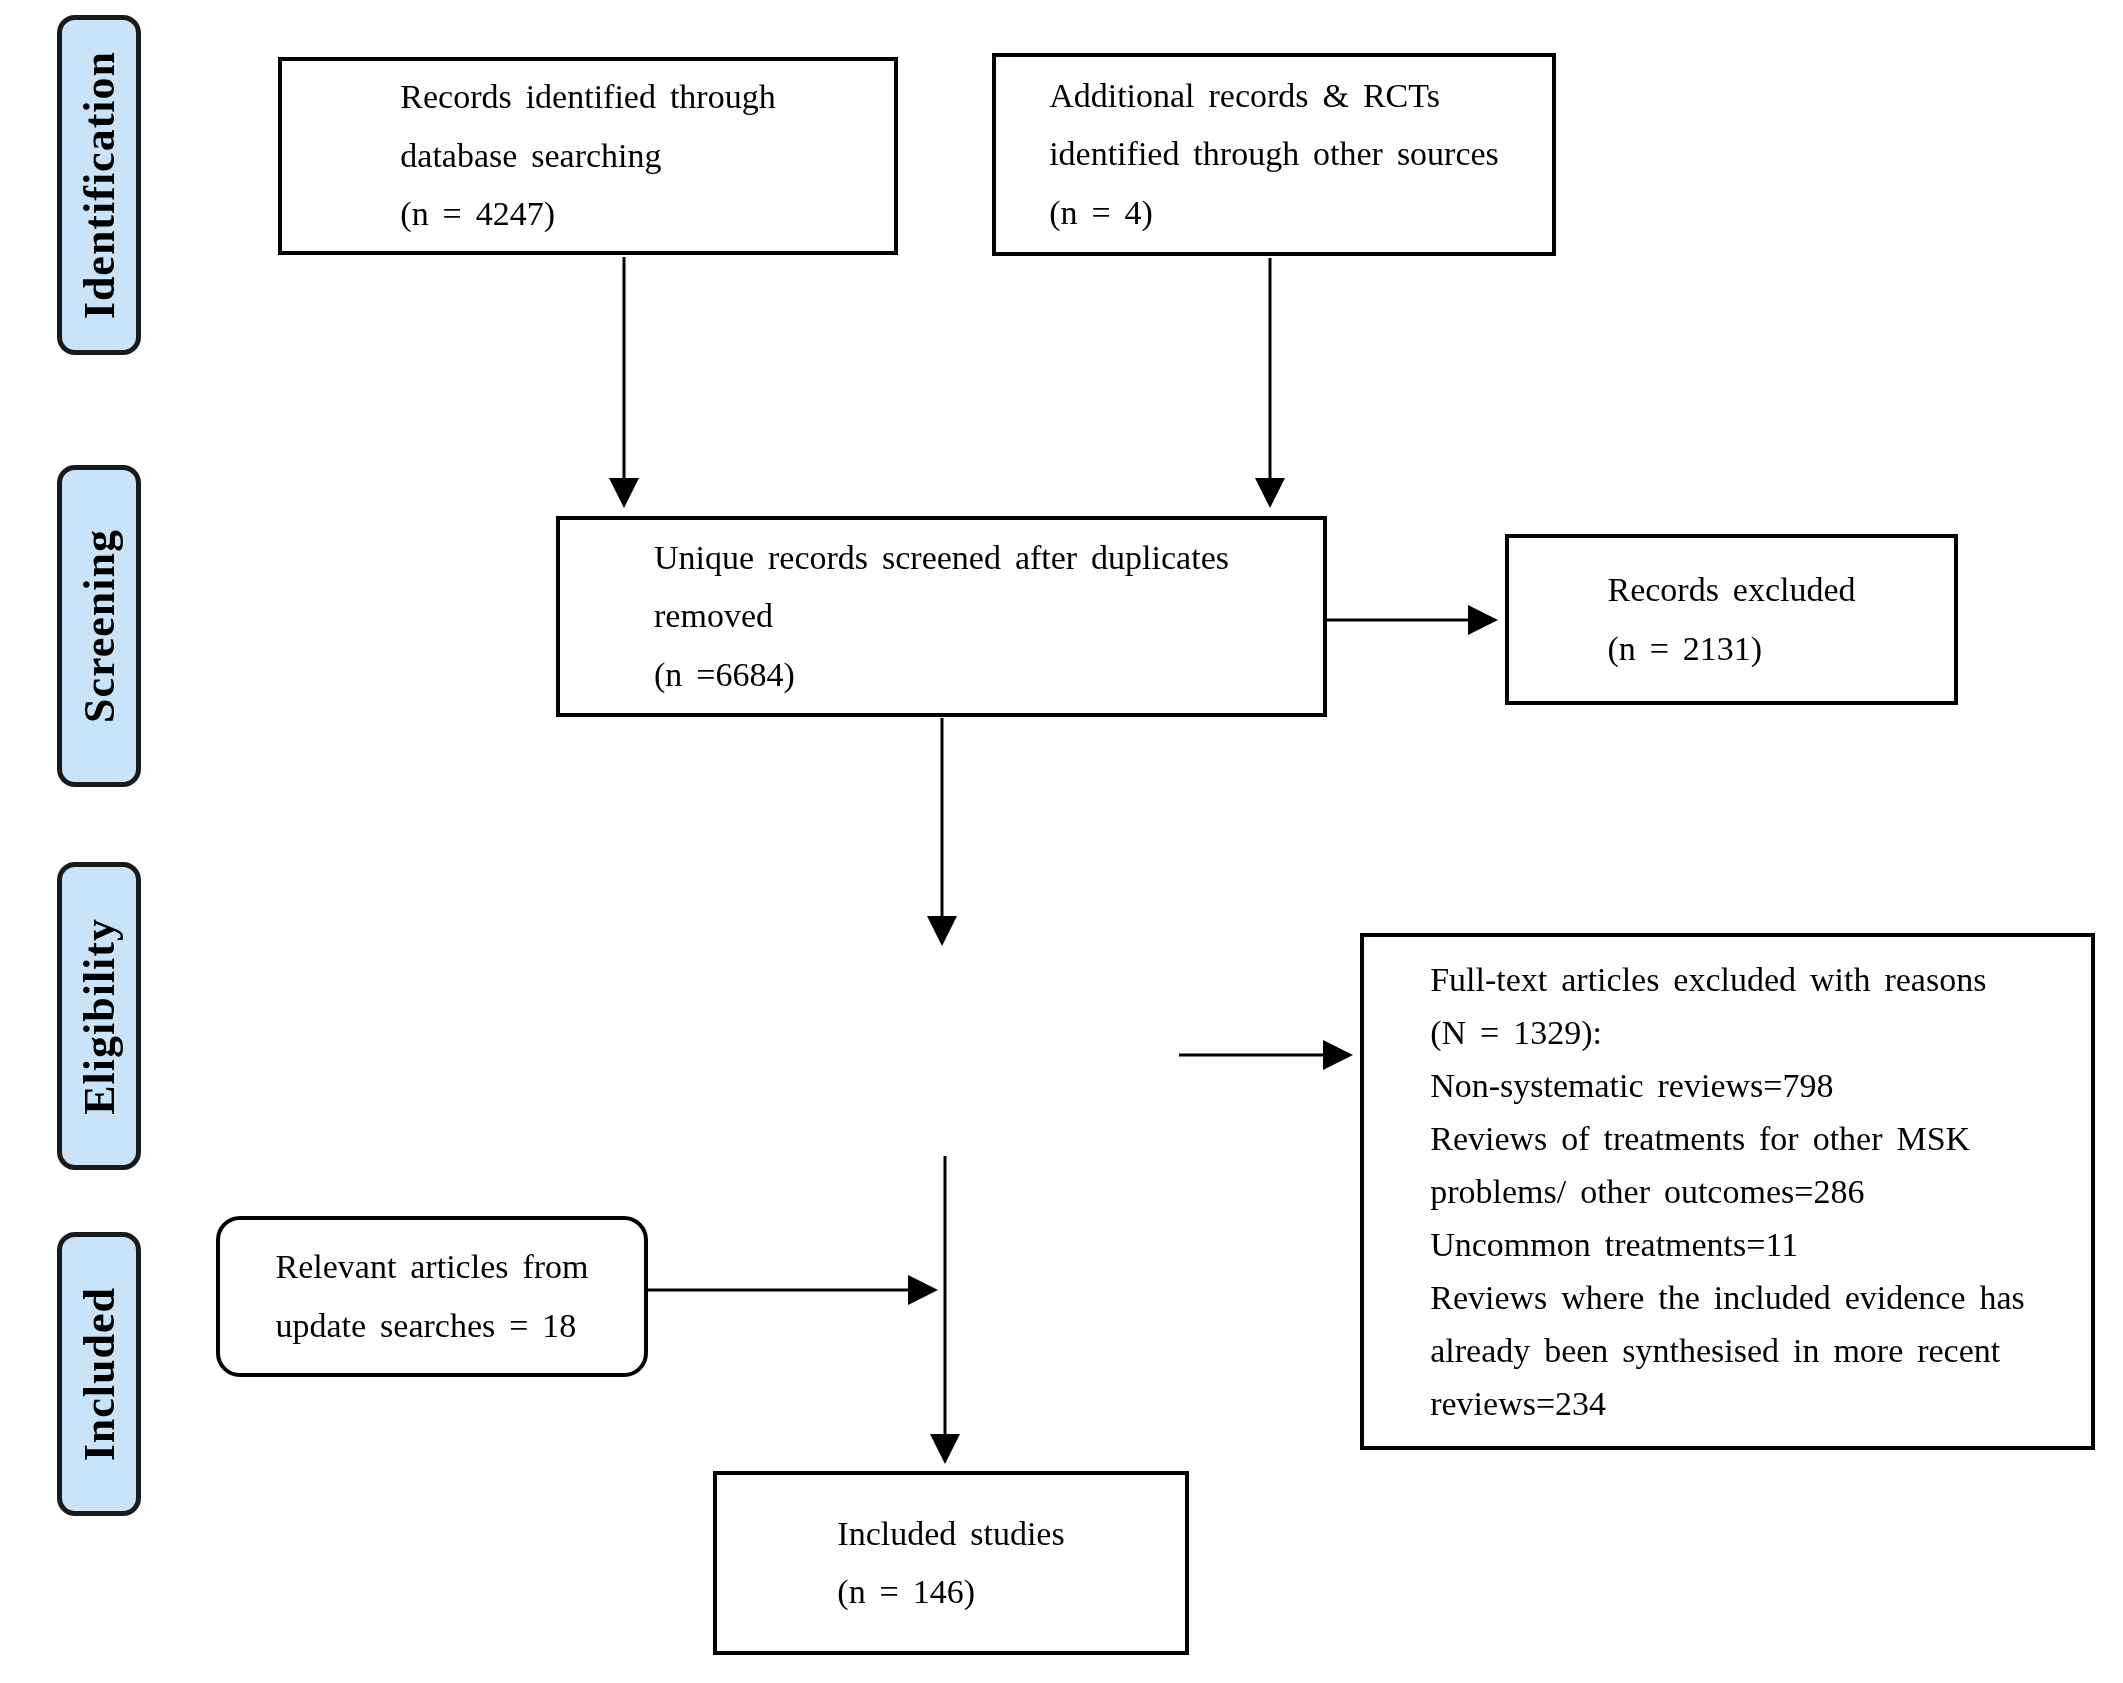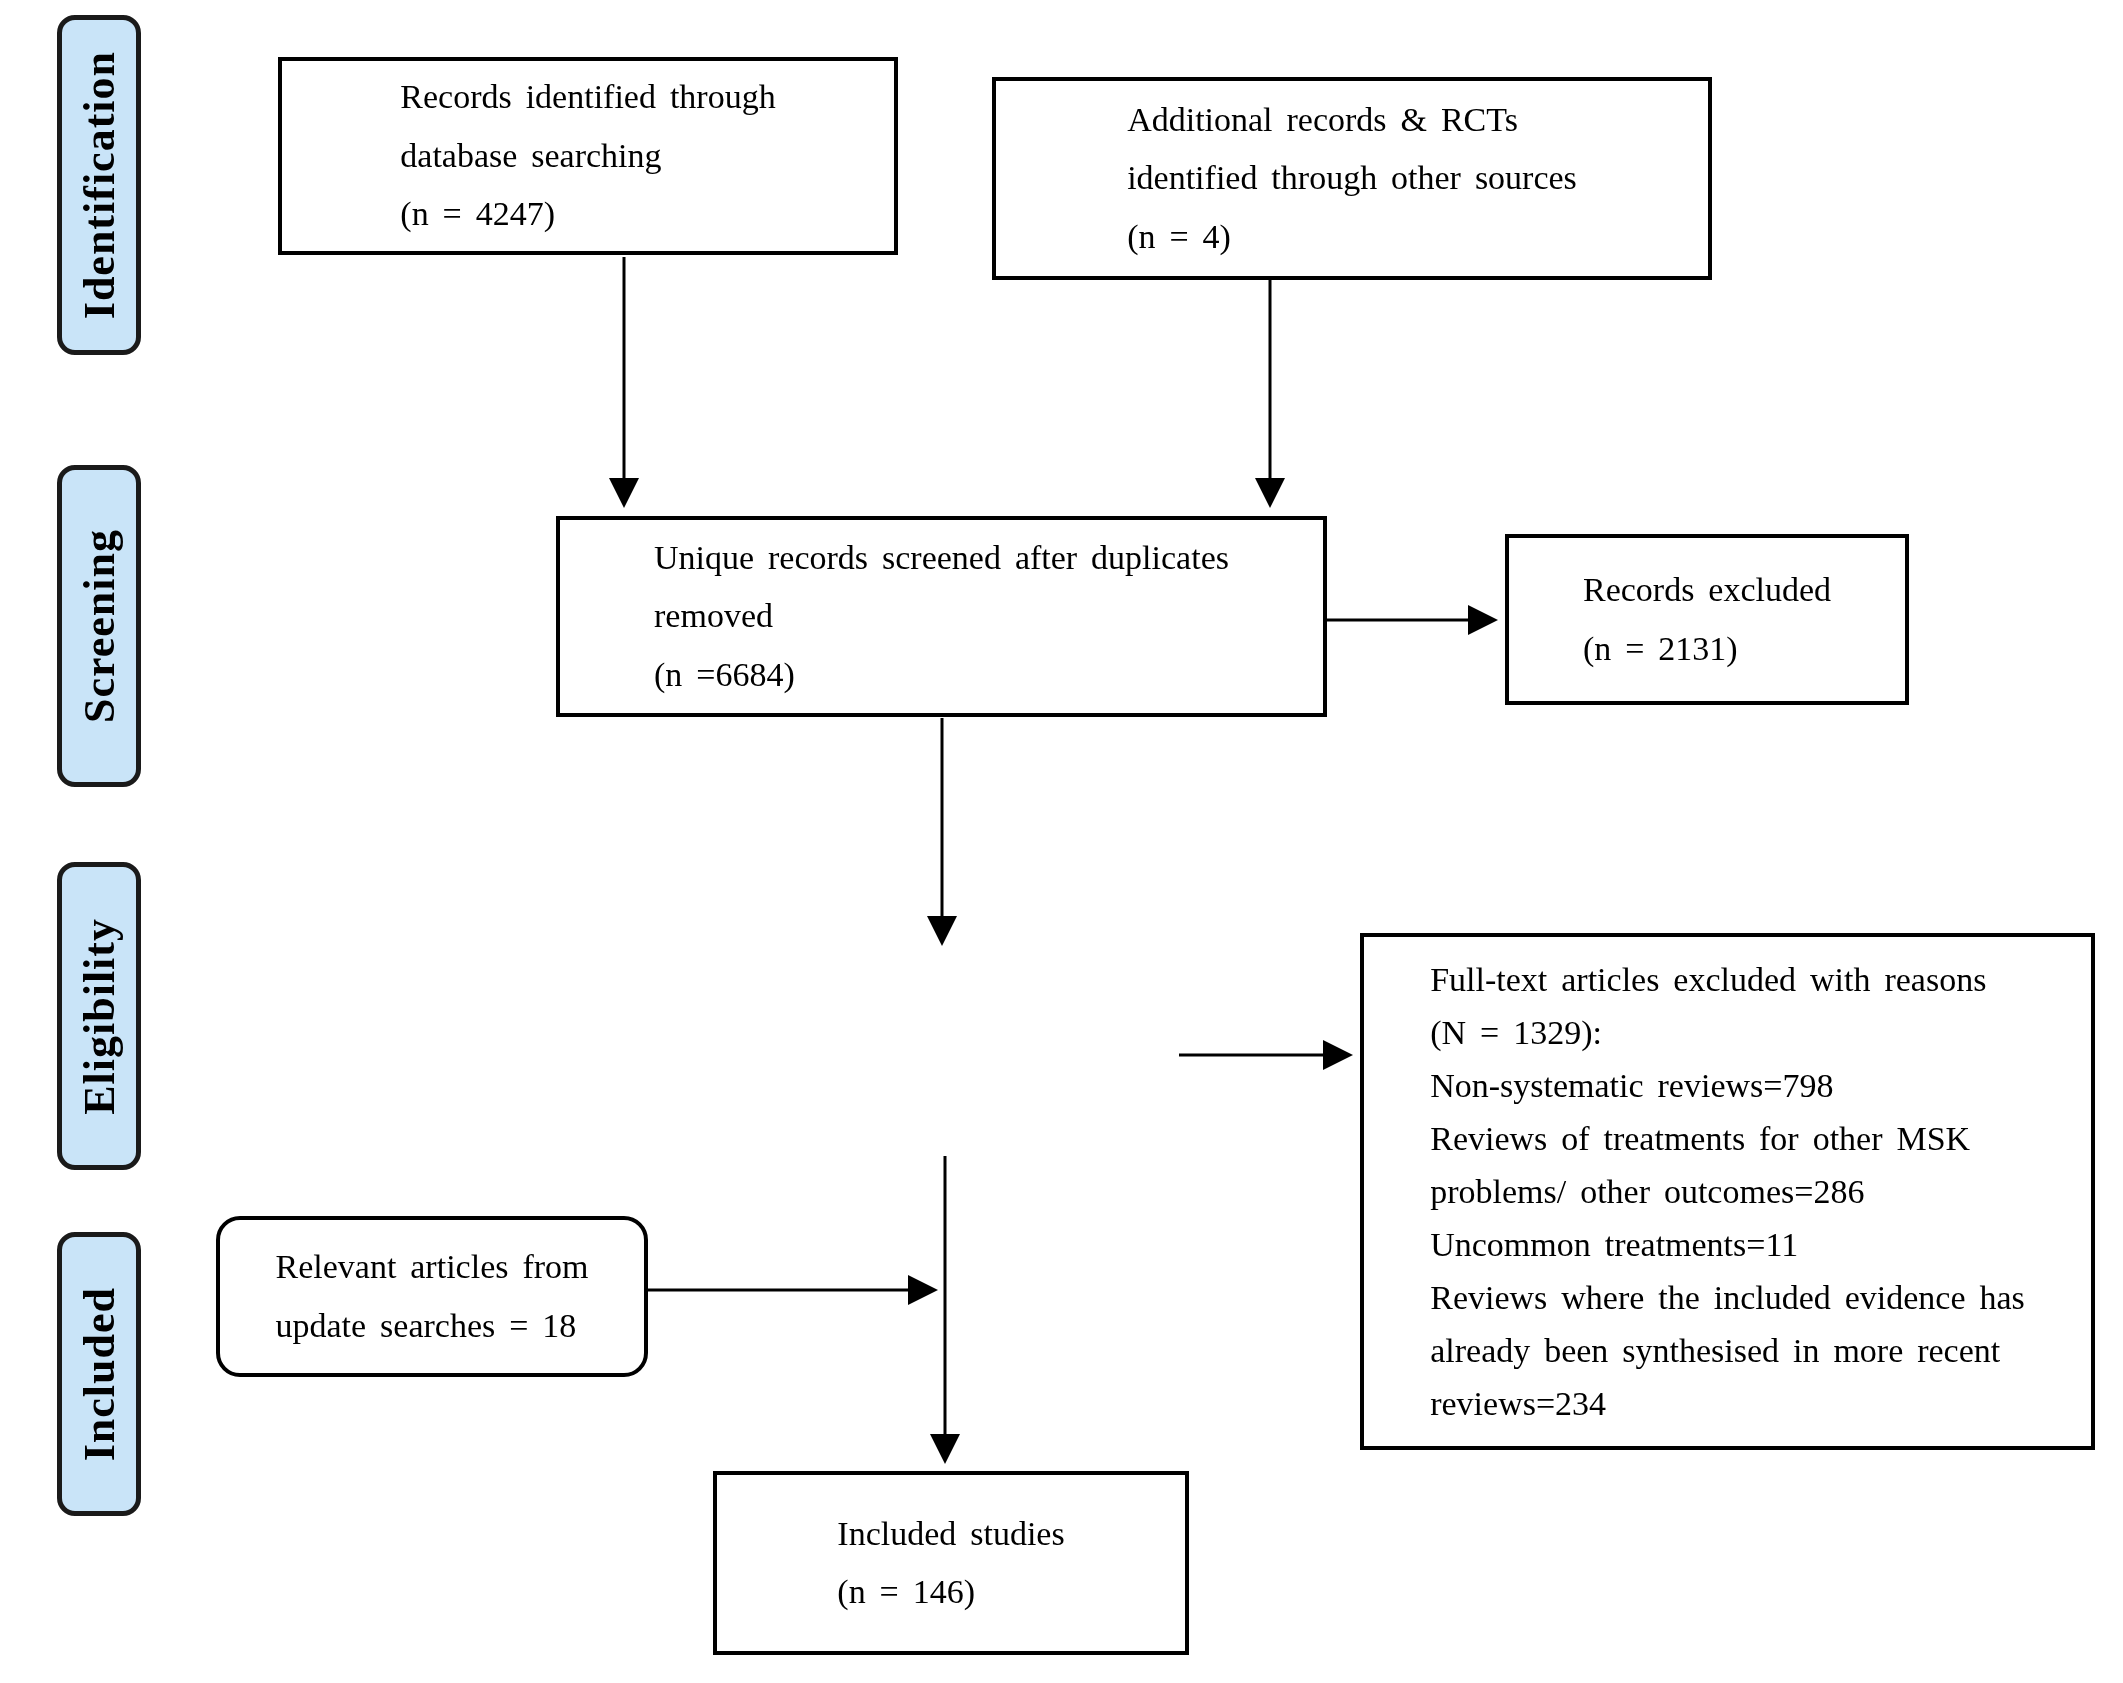--- a/index.html
+++ b/index.html
@@ -80,33 +80,33 @@
   <div class="stage" style="left:57px; top:1232px; width:84px; height:284px;">
     <span class="stage-text">Included</span>
   </div>
 
   <div class="box" style="left:278px; top:57px; width:620px; height:198px;">
     <div class="box-text">Records identified through
 database searching
 (n = 4247)</div>
   </div>
 
-  <div class="box" style="left:992px; top:53px; width:720px; height:203px;margin-top:24px;">
+  <div class="box" style="left:992px; top:53px; width:564px; height:203px;">
     <div class="box-text">Additional records &amp; RCTs
 identified through other sources
 (n = 4)</div>
   </div>
 
   <div class="box" style="left:556px; top:516px; width:771px; height:201px;">
     <div class="box-text">Unique records screened after duplicates
 removed
 (n =6684)</div>
   </div>
 
-  <div class="box" style="left:1505px; top:534px; width:404px; height:171px;">
+  <div class="box" style="left:1505px; top:534px; width:453px; height:171px;">
     <div class="box-text">Records excluded
 (n = 2131)</div>
   </div>
 
 
   <div class="box" style="left:1360px; top:933px; width:735px; height:517px;">
     <div class="box-text dense">Full-text articles excluded with reasons
 (N = 1329):
 Non-systematic reviews=798
 Reviews of treatments for other MSK

